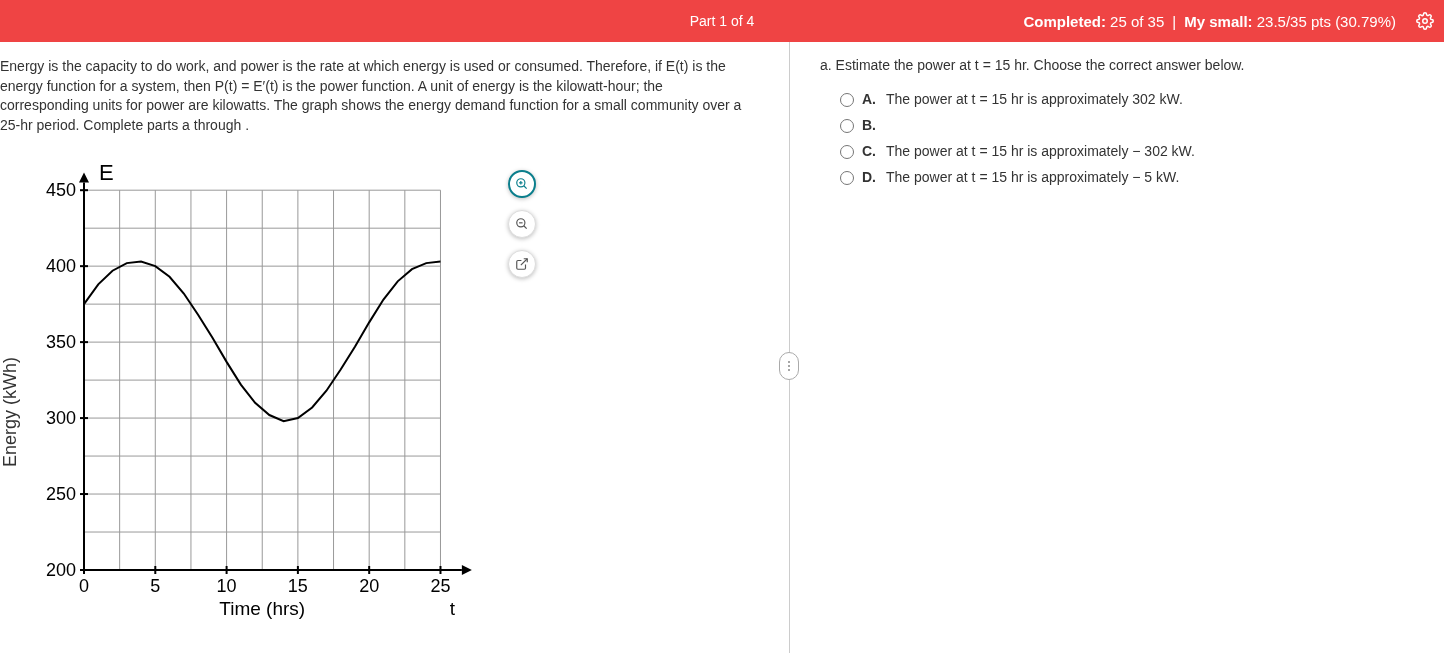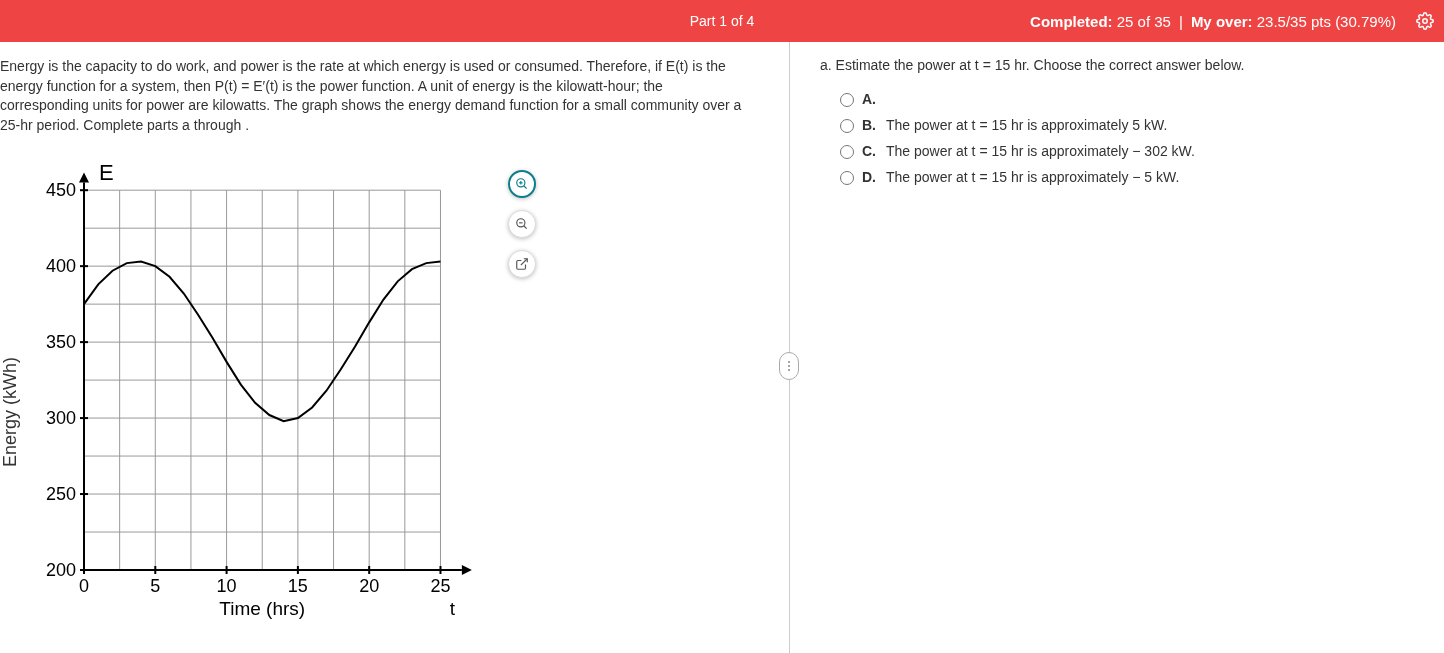--- a/index.html
+++ b/index.html
@@ -37,21 +37,21 @@
     .divider-handle .dots span { width: 2px; height: 2px; background: #888; border-radius: 50%; }
   </style>
 </head>
 <body>
 
 <div class="header">
   <div class="header-center">Part 1 of 4</div>
   <div class="header-right">
     <span><span class="bold">Completed:</span> <span>25 of 35</span></span>
     <span>|</span>
-    <span><span class="bold">My over:</span> <span>23.5/35 pts (30.79%)</span></span>
+    <span><span class="bold">My small:</span> <span>23.5/35 pts (30.79%)</span></span>
     <span class="gear-icon">
       <svg viewBox="0 0 24 24" width="18" height="18" fill="none" stroke="#fff" stroke-width="2">
           <circle cx="12" cy="12" r="3"></circle>
           <path d="M19.4 15a1.65 1.65 0 0 0 .33 1.82l.06.06a2 2 0 1 1-2.83 2.83l-.06-.06a1.65 1.65 0 0 0-1.82-.33 1.65 1.65 0 0 0-1 1.51V21a2 2 0 0 1-4 0v-.09A1.65 1.65 0 0 0 9 19.4a1.65 1.65 0 0 0-1.82.33l-.06.06a2 2 0 1 1-2.83-2.83l.06-.06a1.65 1.65 0 0 0 .33-1.82 1.65 1.65 0 0 0-1.51-1H3a2 2 0 0 1 0-4h.09A1.65 1.65 0 0 0 4.6 9a1.65 1.65 0 0 0-.33-1.82l-.06-.06a2 2 0 1 1 2.83-2.83l.06.06a1.65 1.65 0 0 0 1.82.33H9a1.65 1.65 0 0 0 1-1.51V3a2 2 0 0 1 4 0v.09a1.65 1.65 0 0 0 1 1.51 1.65 1.65 0 0 0 1.82-.33l.06-.06a2 2 0 1 1 2.83 2.83l-.06.06a1.65 1.65 0 0 0-.33 1.82V9a1.65 1.65 0 0 0 1.51 1H21a2 2 0 0 1 0 4h-.09a1.65 1.65 0 0 0-1.51 1z"></path>
         </svg>
     </span>
   </div>
 </div>
 
 <div class="content">
@@ -152,25 +152,25 @@
           <span></span>
           <span></span>
           <span></span>
         </div>
     </div>
     <div class="question-header">a. Estimate the power at t = 15 hr. Choose the correct answer below.</div>
     <div class="answer-opts" id="answer-container">
         <div class="answer-row">
     <input type="radio" name="ans" style="">
     <span class="answer-letter">A.</span>
+    <span>The power at t = 15 hr is approximately 302 kW.</span>
         </div>
         <div class="answer-row">
     <input type="radio" name="ans" style="">
     <span class="answer-letter">B.</span>
-    <span>The power at t = 15 hr is approximately 5 kW.</span>
         </div>
         <div class="answer-row">
     <input type="radio" name="ans" style="">
     <span class="answer-letter">C.</span>
     <span>The power at t = 15 hr is approximately  − 302 kW.</span>
         </div>
         <div class="answer-row">
     <input type="radio" name="ans" style="">
     <span class="answer-letter">D.</span>
     <span>The power at t = 15 hr is approximately  − 5 kW.</span>

